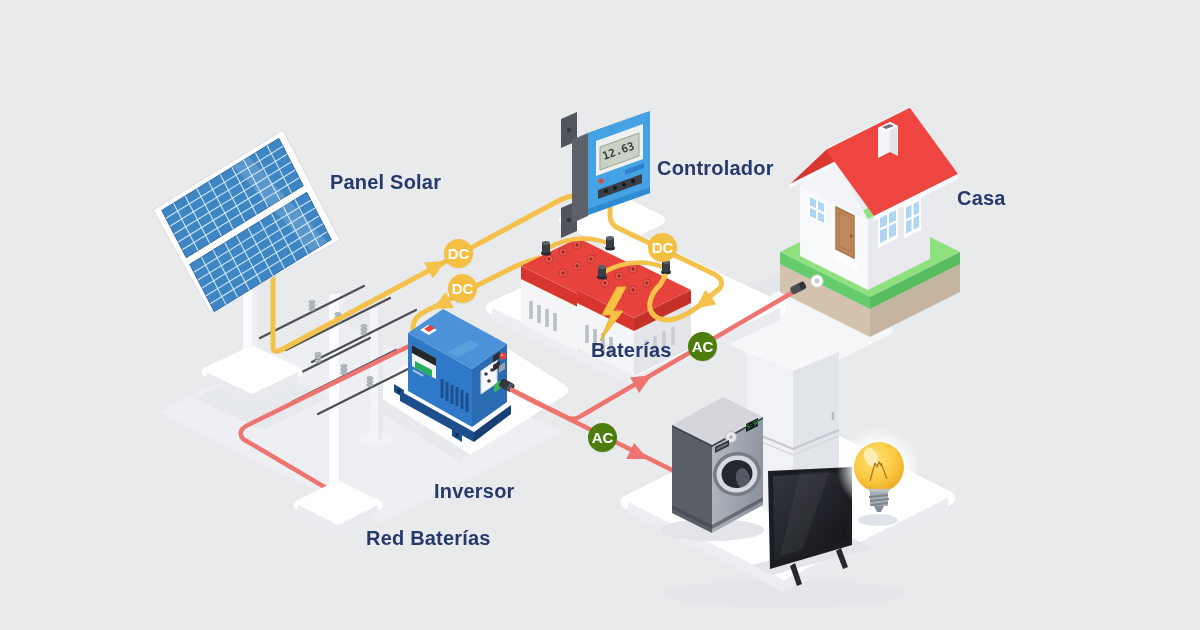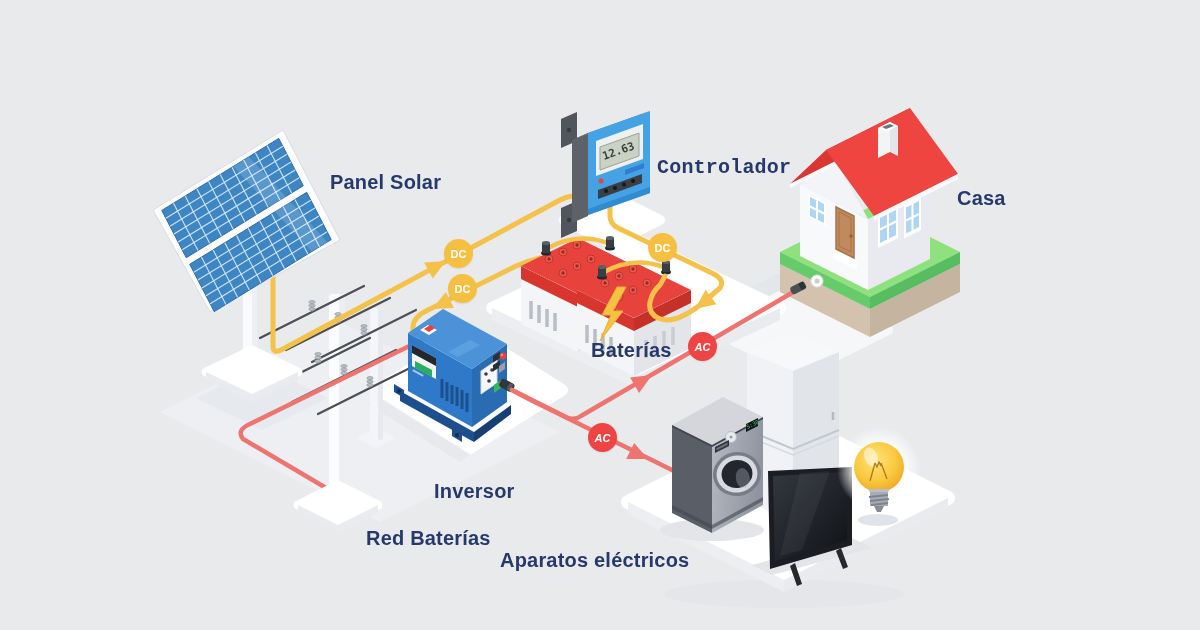--- a/index.html
+++ b/index.html
@@ -2,24 +2,24 @@
 <html><head>
 <meta charset="utf-8">
 <style>
   html,body{margin:0;padding:0;background:#e9eaec;}
   .stage{position:relative;width:1200px;height:630px;background:#e9eaec;overflow:hidden;
          font-family:"Liberation Sans",sans-serif;}
   .stage svg{position:absolute;left:0;top:0;}
   .label{position:absolute;font-weight:700;font-size:20px;line-height:1;color:#26396b;
          white-space:nowrap;letter-spacing:.2px;}
   .badge{position:absolute;width:29px;height:29px;border-radius:50%;display:flex;
-         align-items:center;justify-content:center;color:#fff;font-weight:700;font-size:11px;
+         align-items:center;justify-content:center;color:#fff;font-weight:700;font-size:15px;
          box-shadow:0 1px 2px rgba(0,0,0,.08);}
   .badge.dc{background:#f5bf42;}
-  .badge.ac{background:#ef4444;font-style:italic;}
+  .badge.ac{background:#4d7c0f;}
 </style>
 </head>
 <body>
 
 <div class="stage">
 <svg width="1200" height="630" viewBox="0 0 1200 630">
   <defs>
     <radialGradient id="glow" cx="50%" cy="50%" r="50%">
       <stop offset="0%" stop-color="#ffffff" stop-opacity="1"></stop>
       <stop offset="60%" stop-color="#ffffff" stop-opacity=".85"></stop>
@@ -389,25 +389,24 @@
     <ellipse cx="871" cy="457" rx="6.5" ry="10" transform="rotate(-22 871 457)" fill="#ffffff" opacity=".5"></ellipse>
     <path d="M870,481 L875,463 M887,479 L881,463 M875,463 L877,467 L879,462 L881,466" fill="none" stroke="#b07818" stroke-width="1.3"></path>
     <polygon points="868,489 890,489 887,494 871,494" fill="#b9bfc7"></polygon>
     <rect x="870" y="492" width="18" height="14" fill="#a7adb5"></rect>
     <path d="M869,497 L888,495 M870,501 L889,499 M871,505 L888,503" stroke="#7e848c" stroke-width="2"></path>
     <polygon points="874,506 884,506 881,512 877,512" fill="#868c94"></polygon>
   </g>
 </svg>
 
 <div class="label" style="left:330px;top:172px;">Panel Solar</div>
-<div class="label" style="left:657px;top:158px;font-family:Liberation Mono, monospace;">Controlador</div>
+<div class="label" style="left:657px;top:158px;">Controlador</div>
 <div class="label" style="left:957px;top:188px;">Casa</div>
 <div class="label" style="left:591px;top:340px;text-align:right;">Baterías</div>
 <div class="label" style="left:434px;top:451px;margin-top:30px;">Inversor</div>
 <div class="label" style="left:366px;top:528px;">Red Baterías</div>
-<div class="label" style="left:500px;top:550px;">Aparatos eléctricos</div>
 
 <div class="badge dc" style="left:444px;top:239px;">DC</div>
 <div class="badge dc" style="left:448px;top:274px;">DC</div>
 <div class="badge dc" style="left:648px;top:233px;">DC</div>
 <div class="badge ac" style="left:688px;top:332px;">AC</div>
 <div class="badge ac" style="left:588px;top:423px;">AC</div>
 </div>
 
 </body></html>

